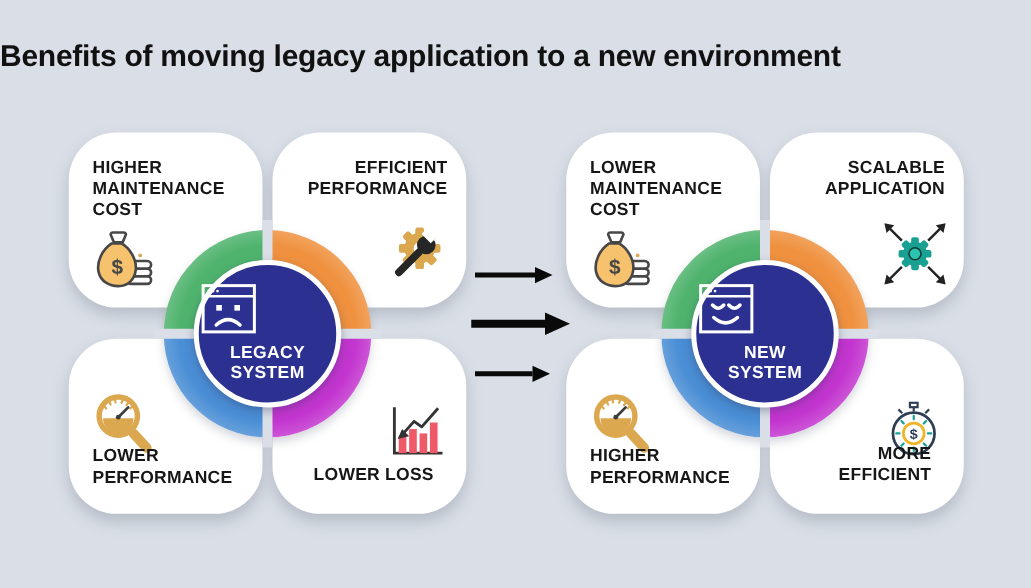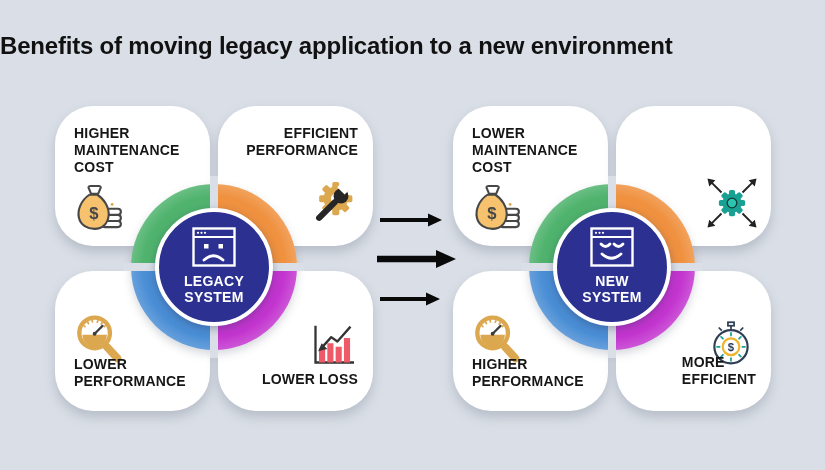--- a/index.html
+++ b/index.html
@@ -24,21 +24,21 @@
   #new-diagram{left:453px}
   .card{
     position:absolute;width:155px;height:140px;background:var(--card);
     border-radius:38px;box-shadow:0 6px 12px rgba(90,100,120,0.28);z-index:1;
   }
   .q-tl{left:0;top:0}.q-tr{left:163px;top:0}.q-bl{left:0;top:165px}.q-br{left:163px;top:165px}
   .card .label{position:absolute;font-weight:bold;font-size:14px;line-height:1.22;letter-spacing:0.2px;color:var(--label-text);z-index:5}
   .q-tl .label{top:19px;left:19px;text-align:left}
   .q-tr .label{top:19px;right:15px;text-align:right}
   .q-bl .label{bottom:21px;left:19px;text-align:left}
-  .q-br .label{bottom:23px;right:15px;}
+  .q-br .label{bottom:23px;right:26px;text-align:right}
   .label span{display:block}
   .icon-box{position:absolute;width:56px;height:56px;z-index:5}
   .q-tl .icon-box{left:16px;bottom:11px}
   .q-tr .icon-box{right:11px;bottom:15px}
   .q-bl .icon-box{left:16px;top:40px}
   .q-br .icon-box{right:12px;top:46px}
   .ring{
     position:absolute;left:76px;top:78px;width:166px;height:166px;border-radius:50%;z-index:2;
     background:
       radial-gradient(circle, rgba(255,255,255,0) 60%, rgba(255,255,255,0.55) 97%),
@@ -47,21 +47,21 @@
         var(--ring-magenta) 90deg 180deg,
         var(--ring-blue) 180deg 270deg,
         var(--ring-green) 270deg 360deg);
     box-shadow:0 4px 8px rgba(90,100,120,0.25);
   }
   .gap-v{position:absolute;left:155px;top:70px;width:8px;height:182px;background:var(--bg);z-index:3}
   .gap-h{position:absolute;left:68px;top:157px;width:182px;height:8px;background:var(--bg);z-index:3}
   .center-circle{
     position:absolute;left:100px;top:102px;width:118px;height:118px;border-radius:50%;
     background:var(--center-circle);border:4px solid #fff;z-index:4;
-    display:flex;flex-direction:column;align-items:center;
+    display:flex;flex-direction:column;
     box-shadow:0 3px 8px rgba(40,45,90,0.35);
   }
   .center-circle svg{margin-top:13px}
   .center-label{margin-top:5px;text-align:center;color:var(--center-text);font-weight:bold;font-size:14px;line-height:1.12;letter-spacing:0.3px}
   .center-label span{display:block}
   .arrows{position:absolute;left:372px;top:204px;width:92px;height:110px}
   
   .f-gold{fill:var(--icon-gold)} .f-goldl{fill:var(--icon-gold-light)}
   .s-gold{stroke:var(--icon-gold)} .s-out{stroke:var(--icon-outline)}
   .f-out{fill:var(--icon-outline)} .f-red{fill:var(--icon-red)}
@@ -222,20 +222,24 @@
         </g>
         <path class="f-goldl s-out" stroke-width="2.4" stroke-linejoin="round" d="M21,16 C12,22 7,33 9,42 C11,51 19,55 27,55 C36,55 42,49 43,40 C44,30 37,20 30,16 Z"></path>
         <path class="s-out" fill="#fff" stroke-width="2.4" stroke-linejoin="round" d="M22,6 h10 c2,0 2.5,1.8 1.5,3 l-2.5,6 h-8 l-2.5,-6 c-1,-1.2 -0.5,-3 1.5,-3 z"></path>
         <text x="26" y="44" font-size="19" font-weight="bold" text-anchor="middle" class="f-out" font-family="Liberation Sans, sans-serif">$</text>
         <circle cx="47" cy="27" r="1.7" class="f-gold"></circle>
       </svg>
     </div>
   </div>
 
   <div class="card q-tr">
+    <div class="label">
+      <span>SCALABLE</span>
+      <span>APPLICATION</span>
+    </div>
     <div class="icon-box">
       <svg viewBox="0 0 64 64" width="56" height="56">
         <g stroke="#222" stroke-width="2.2">
           <line x1="20" y1="20" x2="9" y2="9"></line>
             <line x1="44" y1="20" x2="55" y2="9"></line>
           <line x1="20" y1="44" x2="9" y2="55"></line>
             <line x1="44" y1="44" x2="55" y2="55"></line>
         </g>
         <g fill="#222">
           <polygon points="4,4 13,6 6,13"></polygon>

